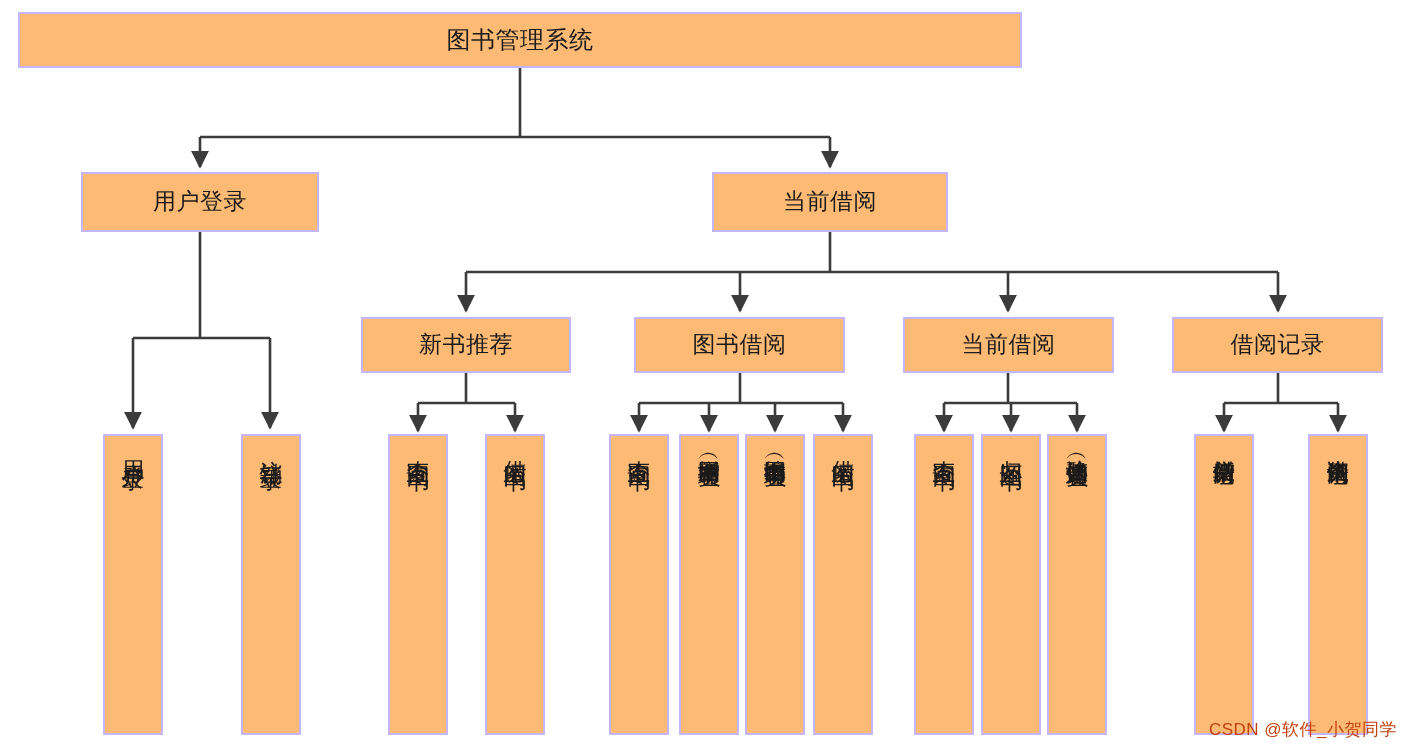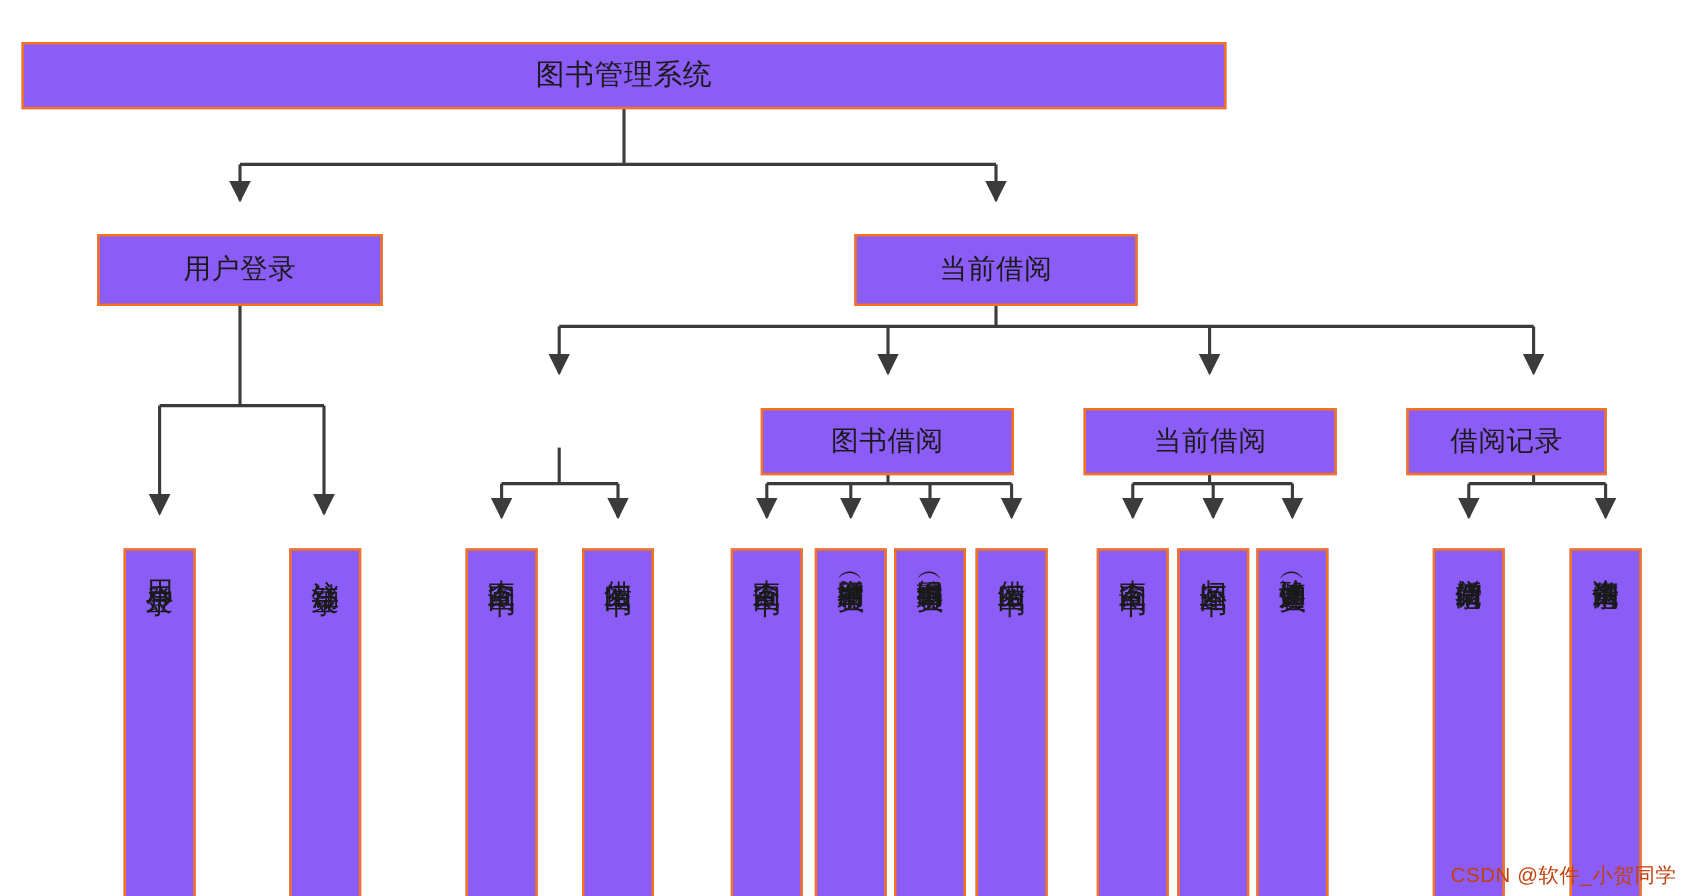--- a/index.html
+++ b/index.html
@@ -22,27 +22,26 @@
     position: absolute;
     left: 0;
     top: 0;
     width: 1405px;
     height: 747px;
     pointer-events: none;
   }
   .node {
     position: absolute;
     box-sizing: border-box;
-    background: #8b5cf6;
-    border: 2px solid #f97316;
+    background: #fdba74;
+    border: 2px solid #c4b5fd;
     display: flex;
     align-items: center;
     justify-content: center;
     color: #1a1a1a;
-    margin-top: 23px;
   }
   .node-label {
     display: block;
     text-align: center;
     line-height: 1.12;
     color: #1a1a1a;
   }
   
   .node.horiz .node-label {
     font-size: 23px;
@@ -141,30 +140,33 @@
   </div>
 
   <div class="node horiz" style="left:81px; top:172px; width:238px; height:60px;">
     <span class="node-label">用户登录</span>
   </div>
 
   <div class="node horiz" style="left:712px; top:172px; width:236px; height:60px;">
     <span class="node-label">当前借阅</span>
   </div>
 
+  <div class="node horiz" style="left:361px; top:317px; width:210px; height:56px;">
+    <span class="node-label">新书推荐</span>
+  </div>
 
   <div class="node horiz" style="left:903px; top:317px; width:211px; height:56px;">
     <span class="node-label">当前借阅</span>
   </div>
 
   <div class="node horiz" style="left:634px; top:317px; width:211px; height:56px;">
     <span class="node-label">图书借阅</span>
   </div>
 
-  <div class="node horiz" style="left:1172px; top:317px; width:167px; height:56px;">
+  <div class="node horiz" style="left:1172px; top:317px; width:211px; height:56px;">
     <span class="node-label">借阅记录</span>
   </div>
 
   <div class="node vert" style="left:103px; top:434px; width:60px; height:301px;">
     <span class="node-label">用户登录</span>
   </div>
 
   <div class="node vert" style="left:241px; top:434px; width:60px; height:301px;">
     <span class="node-label">注销登录</span>
   </div>

